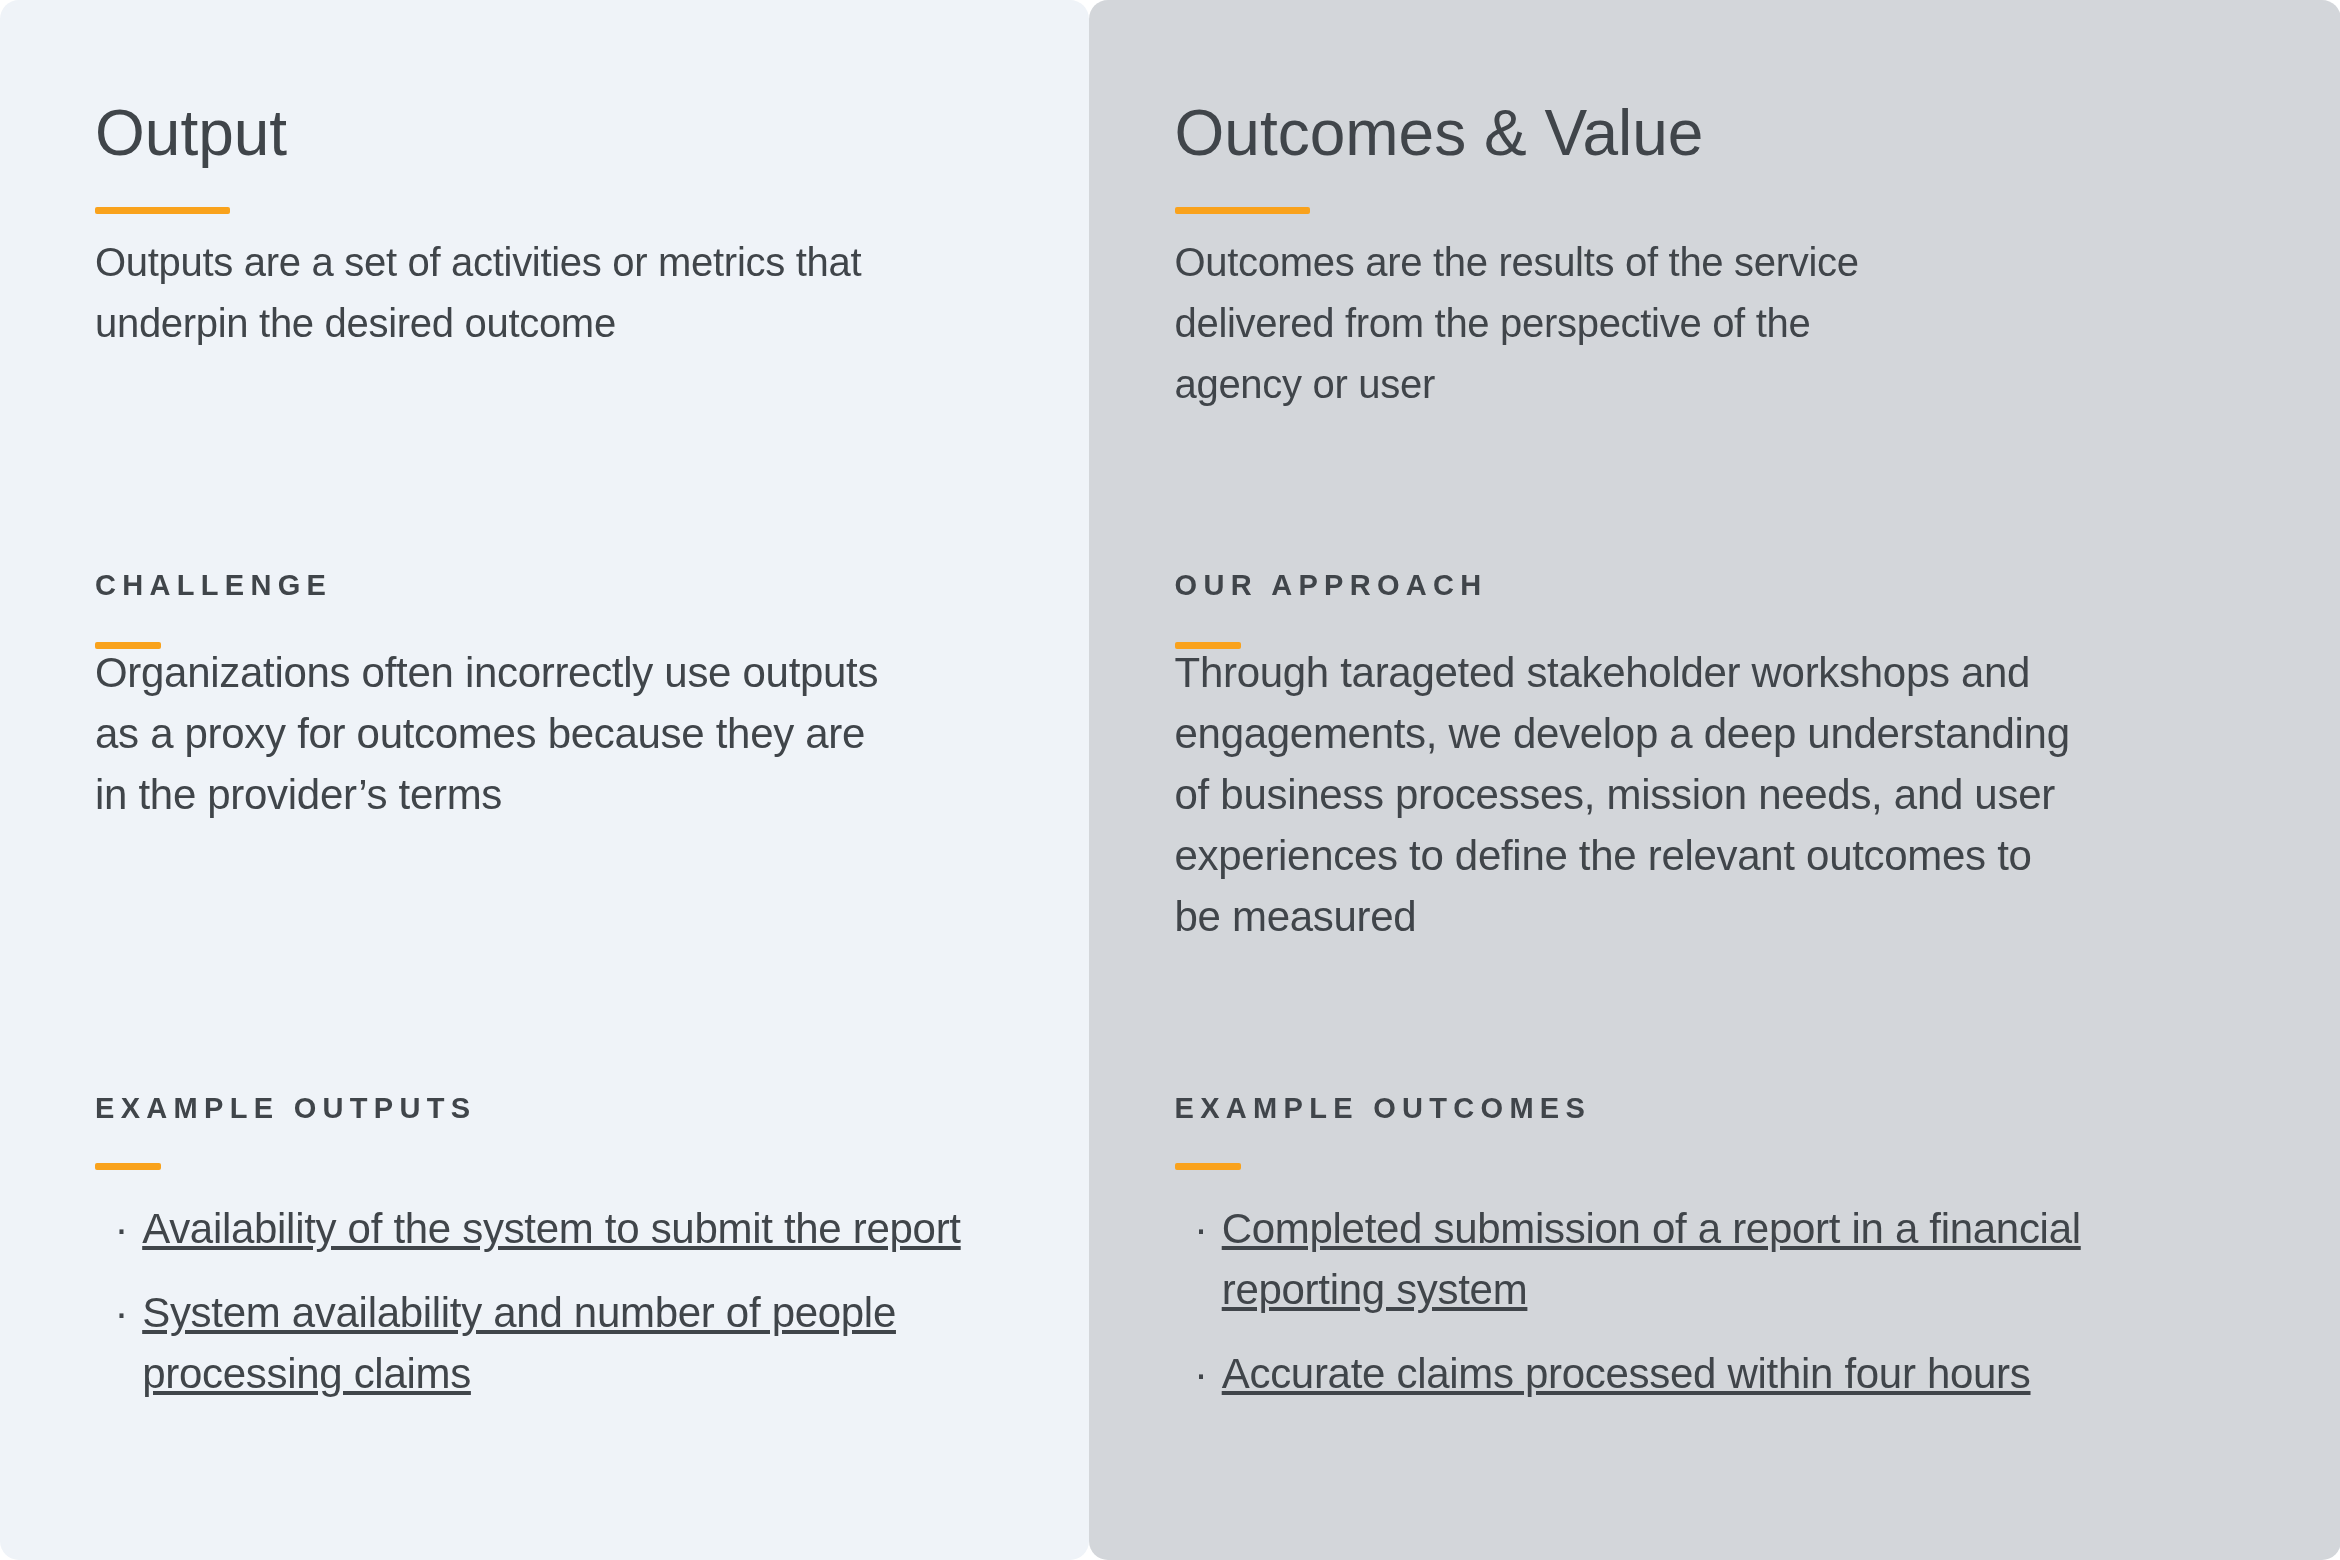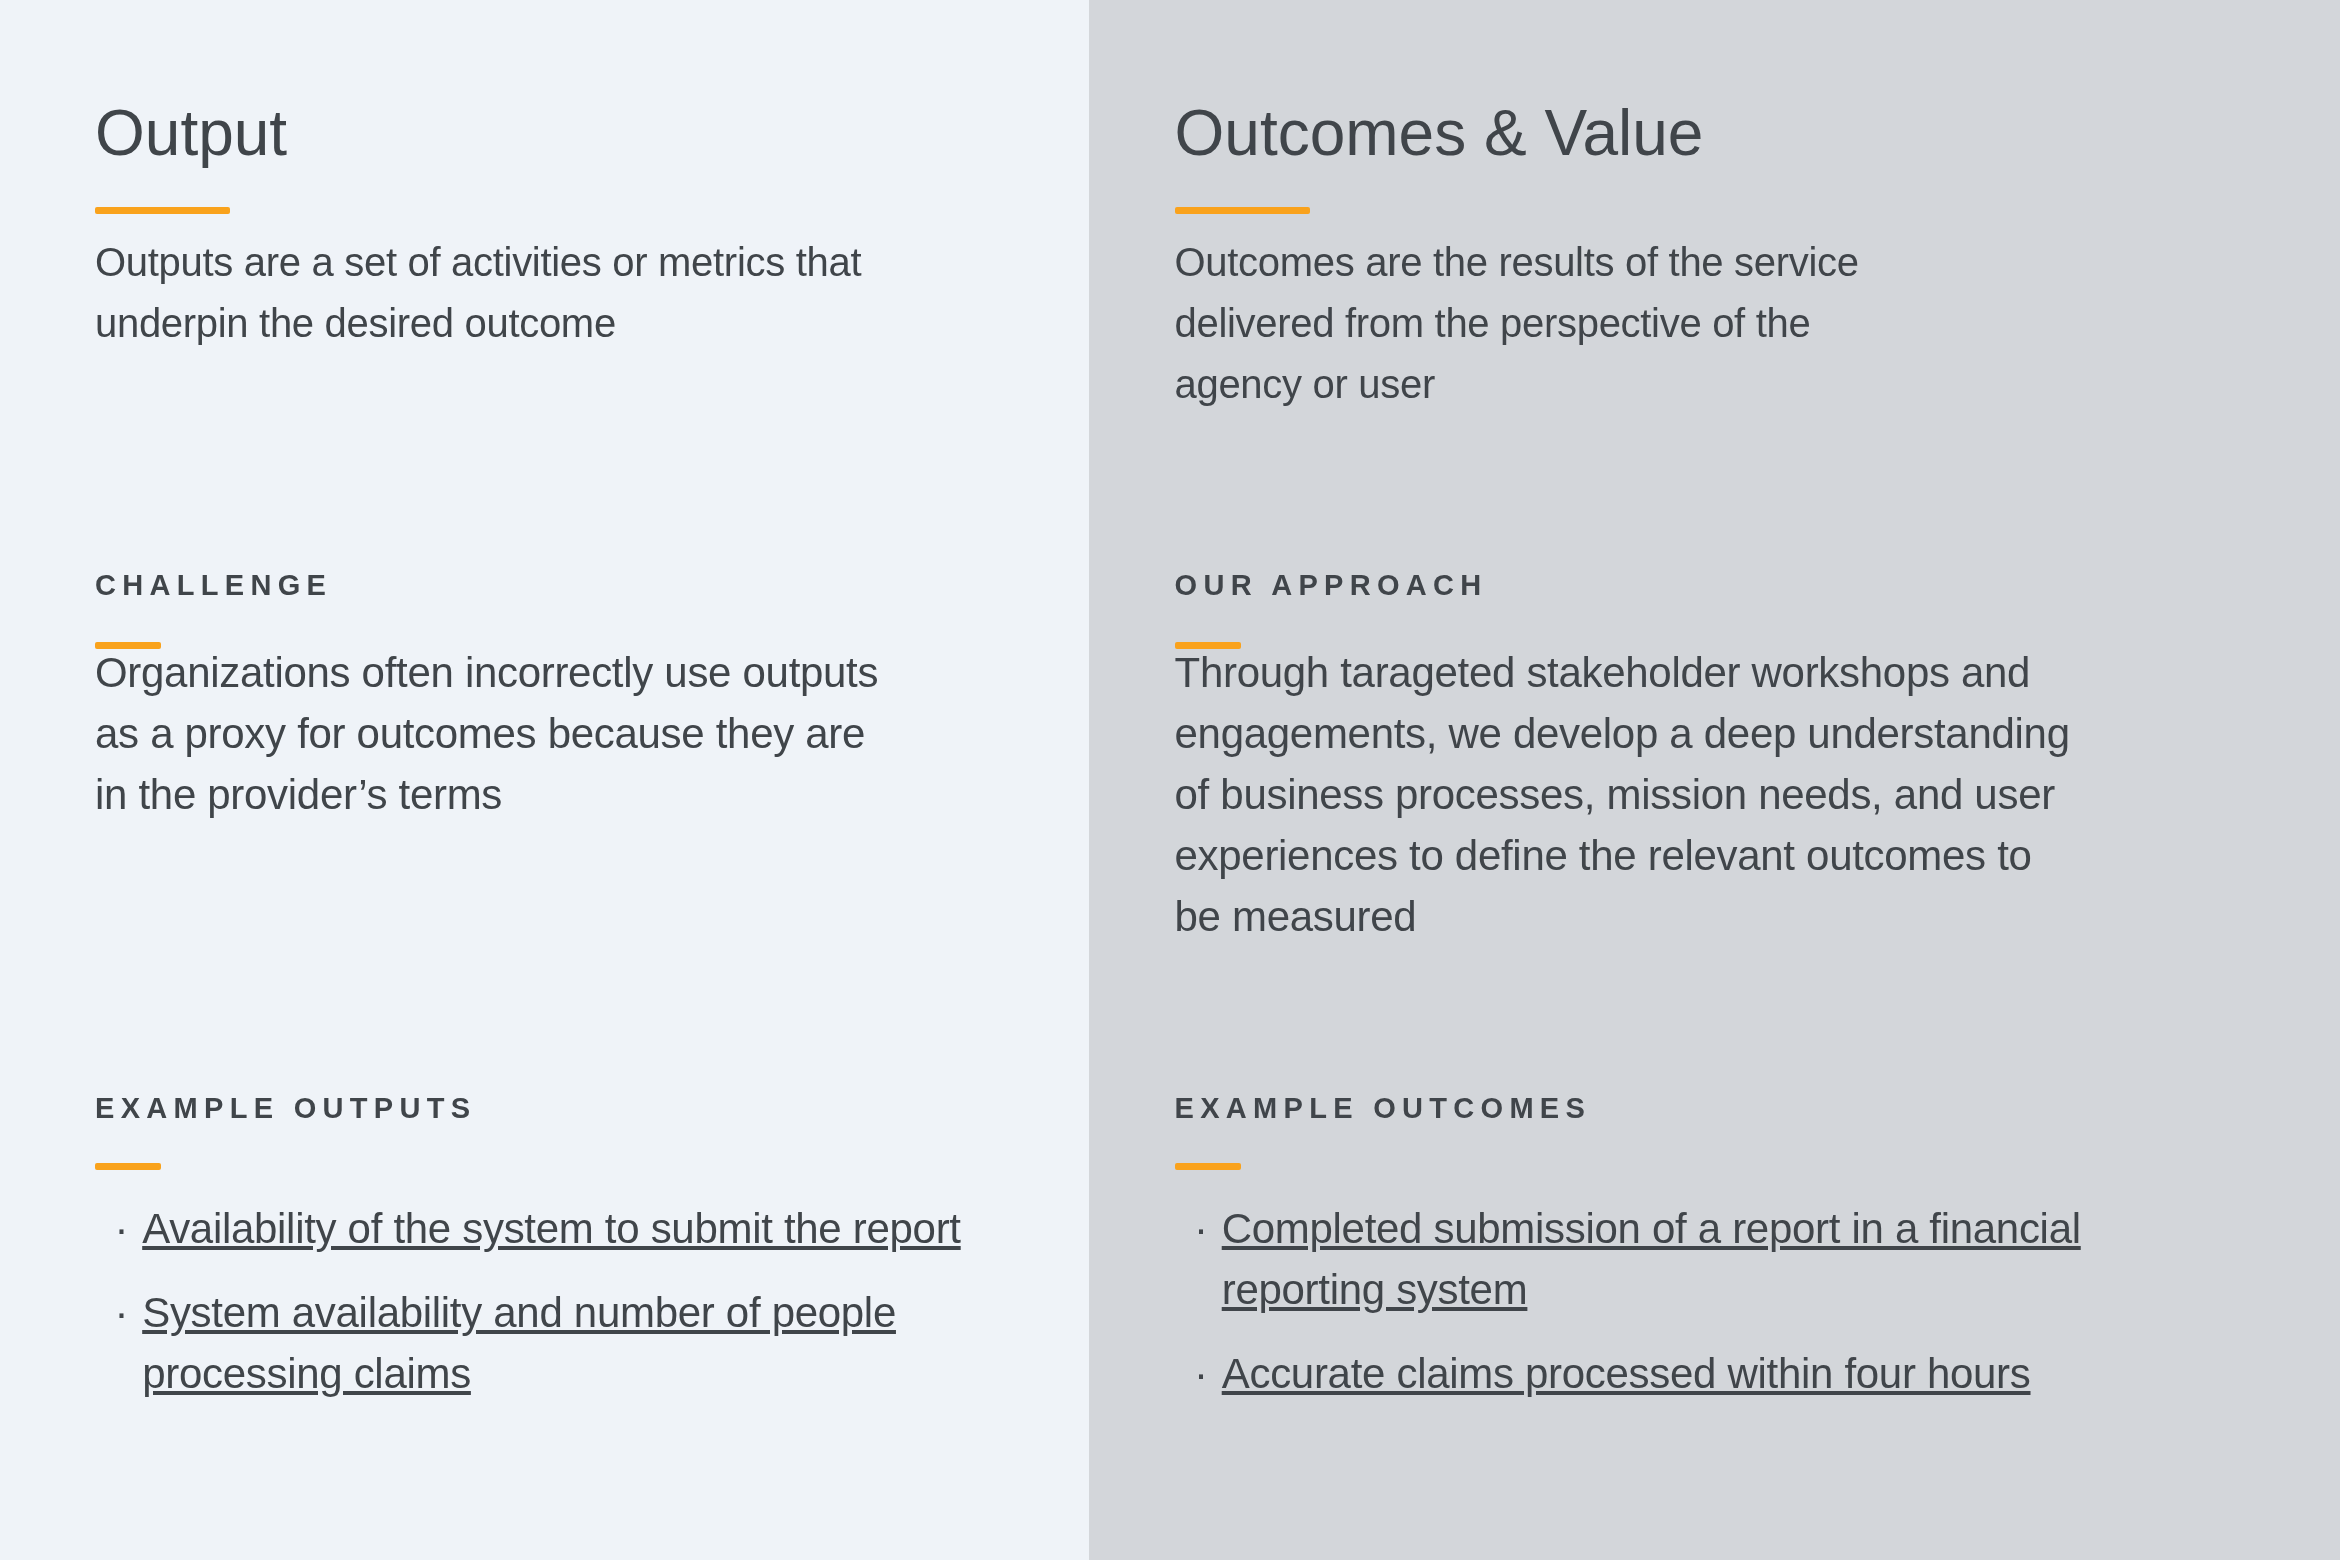--- a/index.html
+++ b/index.html
@@ -9,21 +9,21 @@
     --text:#40454A;
   }
   *{box-sizing:border-box;}
   html,body{margin:0;padding:0;}
   body{
     width:2341px;height:1560px;overflow:hidden;
     font-family:"Liberation Sans","DejaVu Sans",sans-serif;
     color:var(--text);
   }
   .canvas{position:relative;width:2341px;height:1560px;display:flex;}
-  .col{position:relative;height:100%;}
+  .col{position:relative;height:100%;border-radius:19px;}
   .col.left{width:1162px;background:var(--left-bg);}
   .col.right{width:1337px;background:var(--right-bg);}
   .col.left  > *{position:absolute;left:95px;}
   .col.right > *{position:absolute;left:86px;}
 
   .col-title{
     top:101px;margin:0;
     font-size:64px;line-height:64px;font-weight:400;
     letter-spacing:0;color:var(--text);
   }

